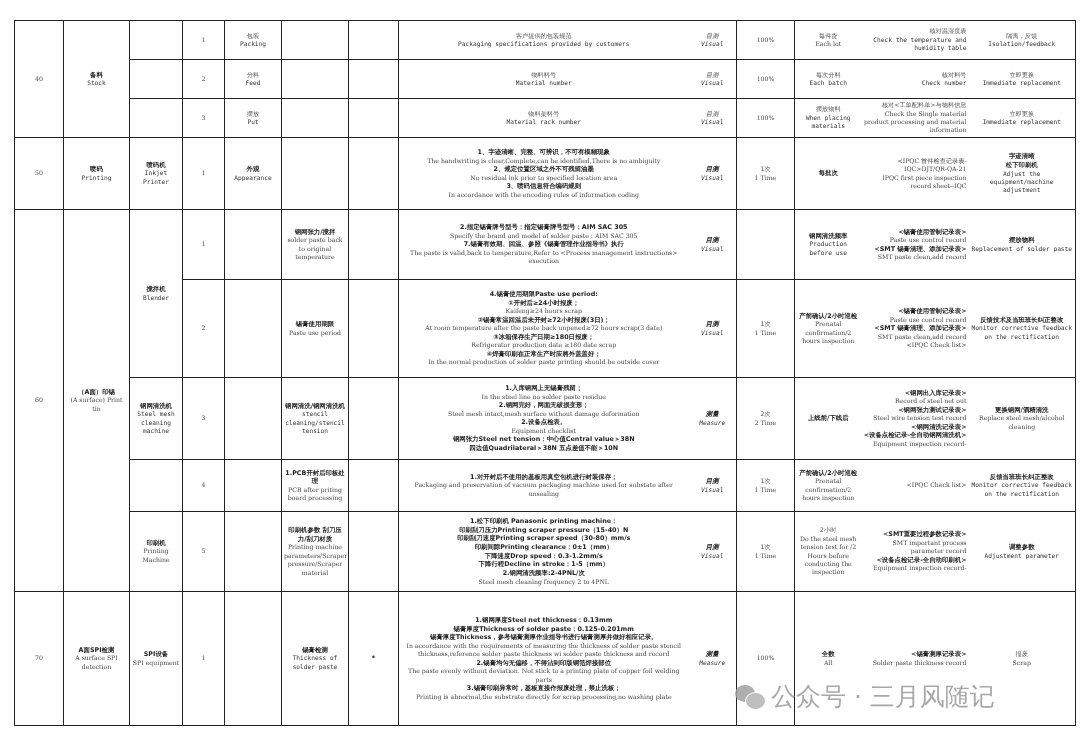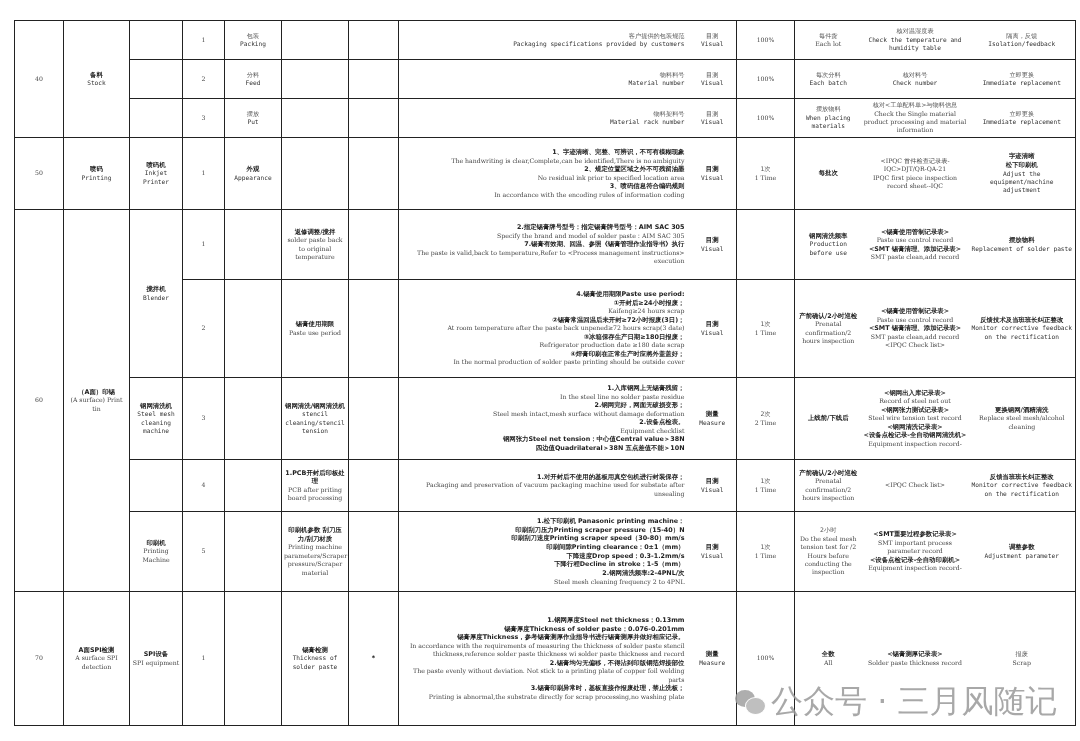--- a/index.html
+++ b/index.html
@@ -2,32 +2,32 @@
 <html><head>
 <meta charset="utf-8">
 <style>
   html, body { margin:0; padding:0; background:#ffffff; }
   body { width:1080px; height:741px; position:relative; overflow:hidden;
          font-family:"DejaVu Serif","Liberation Serif",serif; color:#333; }
   .page { position:absolute; left:14px; top:20px; width:1061px; height:700px; }
   table.cp { border-collapse:collapse; table-layout:fixed; width:1061px; }
   table.cp td { border:1px solid #222; vertical-align:middle; text-align:center; padding:1px 2px;
                 font-size:6.2px; line-height:1.35; overflow:hidden; }
-  table.cp td.spec { text-align:right; padding:2px 4px; border-right:none; }
-  table.cp td.method { border-left:none; text-align:center; }
+  table.cp td.spec { text-align:center; padding:2px 4px; border-right:none; }
+  table.cp td.method { border-left:none; text-align:center;font-style:italic; }
   table.cp td.ctrl { border-right:none; }
-  table.cp td.rec { border-left:none; border-right:none; }
+  table.cp td.rec { border-left:none; border-right:none;text-align:right; }
   table.cp td.react { border-left:none; }
   .zh { display:block; font-family:"DejaVu Sans","Liberation Sans",sans-serif; font-weight:bold; color:#222; font-size:6.4px; }
   .zh-light { display:block; font-family:"DejaVu Sans","Liberation Sans",sans-serif; color:#555; font-size:6.2px; }
   .en { display:block; color:#444; }
   .mono { display:block; font-family:"DejaVu Sans Mono","Liberation Mono",monospace; color:#333; font-size:6.2px; }
   .row40 td { height:34px; }
   .watermark { position:absolute; left:735px; top:680px; display:flex; align-items:center; gap:6px;
-               font-family:"DejaVu Sans","Liberation Sans",sans-serif; font-size:32px; color:#9a9a9a; opacity:.85; }
+               font-family:"DejaVu Sans","Liberation Sans",sans-serif; font-size:25px; color:#9a9a9a; opacity:.85; }
   .wm-icon { width:30px; height:24px; position:relative; }
   .wm-icon .b1 { position:absolute; left:0; top:0; width:20px; height:17px; border-radius:50%; background:#a0a0a0; }
   .wm-icon .b2 { position:absolute; left:10px; top:7px; width:19px; height:16px; border-radius:50%; background:#b4b4b4; border:1px solid #fff; }
 </style>
 </head>
 <body>
 
 <div class="page">
 <table class="cp">
   <colgroup>
@@ -221,21 +221,21 @@
           </td>
       <td rowspan="2">
             <span class="zh">搅拌机</span>
             <span class="mono">Blender</span>
           </td>
       <td>
             <span class="en">1</span>
           </td>
       <td></td>
       <td>
-            <span class="zh">返修调整/搅拌</span>
+            <span class="zh">钢网张力/搅拌</span>
             <span class="en">solder paste back to original temperature</span>
           </td>
       <td></td>
       <td class="spec">
         <span class="zh">2.指定锡膏牌号型号：指定锡膏牌号型号：AIM SAC 305</span>
             <span class="en">Specify the brand and model of solder paste：AIM SAC 305</span>
         <span class="zh">7.锡膏有效期、回温、参照《锡膏管理作业指导书》执行</span>
             <span class="en">The paste is valid,back to temperature,Refer to &lt;Process management instructions&gt; execution</span>
       </td>
       <td class="method">
@@ -453,21 +453,21 @@
       <td></td>
       <td>
             <span class="zh">锡膏检测</span>
             <span class="mono">Thickness of solder paste</span>
           </td>
       <td>
             <span class="zh">*</span>
           </td>
       <td class="spec">
         <span class="zh">1.钢网厚度Steel net thickness：0.13mm</span>
-        <span class="zh">锡膏厚度Thickness of solder paste：0.076-0.201mm</span>
+        <span class="zh">锡膏厚度Thickness of solder paste：0.125-0.201mm</span>
         <span class="zh">锡膏厚度Thickness，参考锡膏测厚作业指导书进行锡膏测厚并做好相应记录。</span>
             <span class="en">In accordance with the requirements of measuring the thickness of solder paste stencil thickness,reference solder paste thickness wi solder paste thickness and record</span>
         <span class="zh">2.锡膏均匀无偏移，不得沾到印版铜箔焊接部位</span>
             <span class="en">The paste evenly without deviation. Not stick to a printing plate of copper foil welding parts</span>
         <span class="zh">3.锡膏印刷异常时，基板直接作报废处理，禁止洗板；</span>
             <span class="en">Printing is abnormal,the substrate directly for scrap processing,no washing plate</span>
       </td>
       <td class="method">
             <span class="zh">测量</span>
             <span class="mono">Measure</span>

